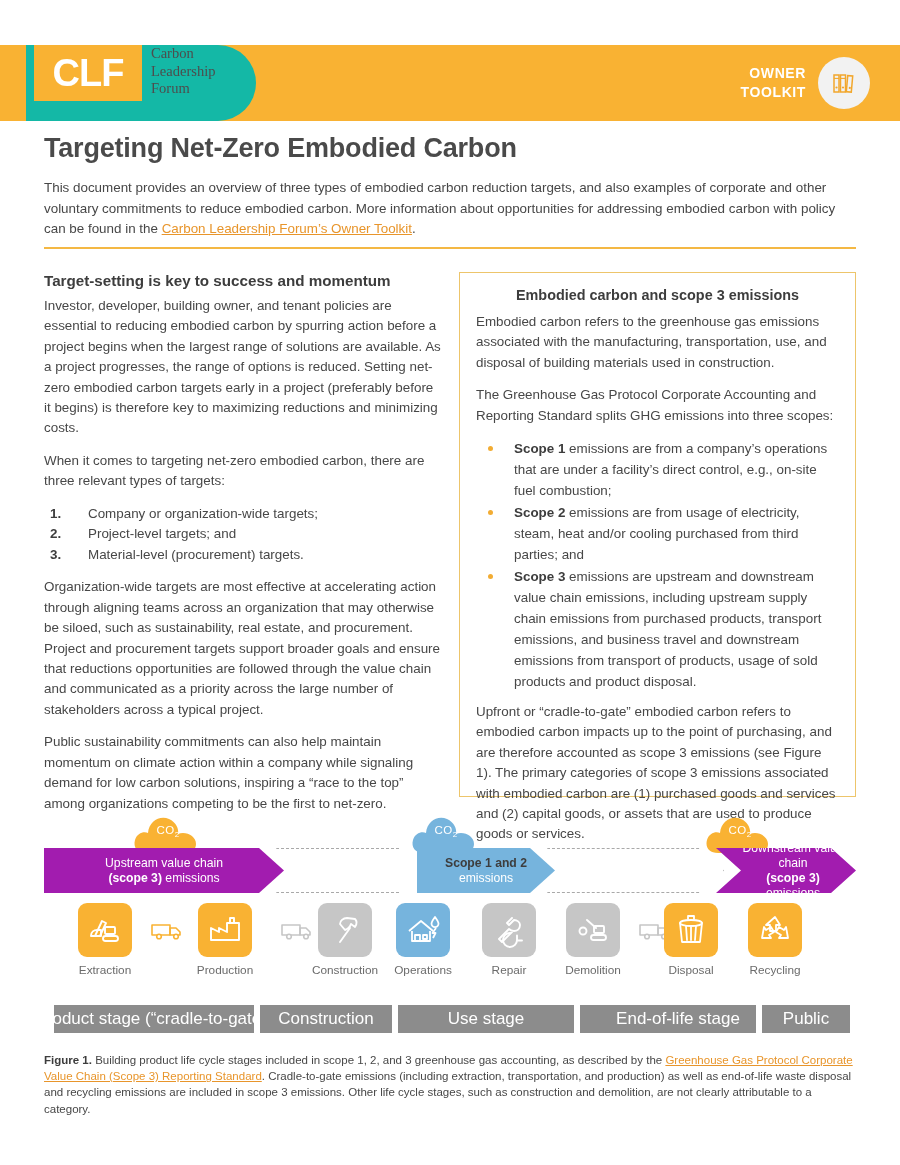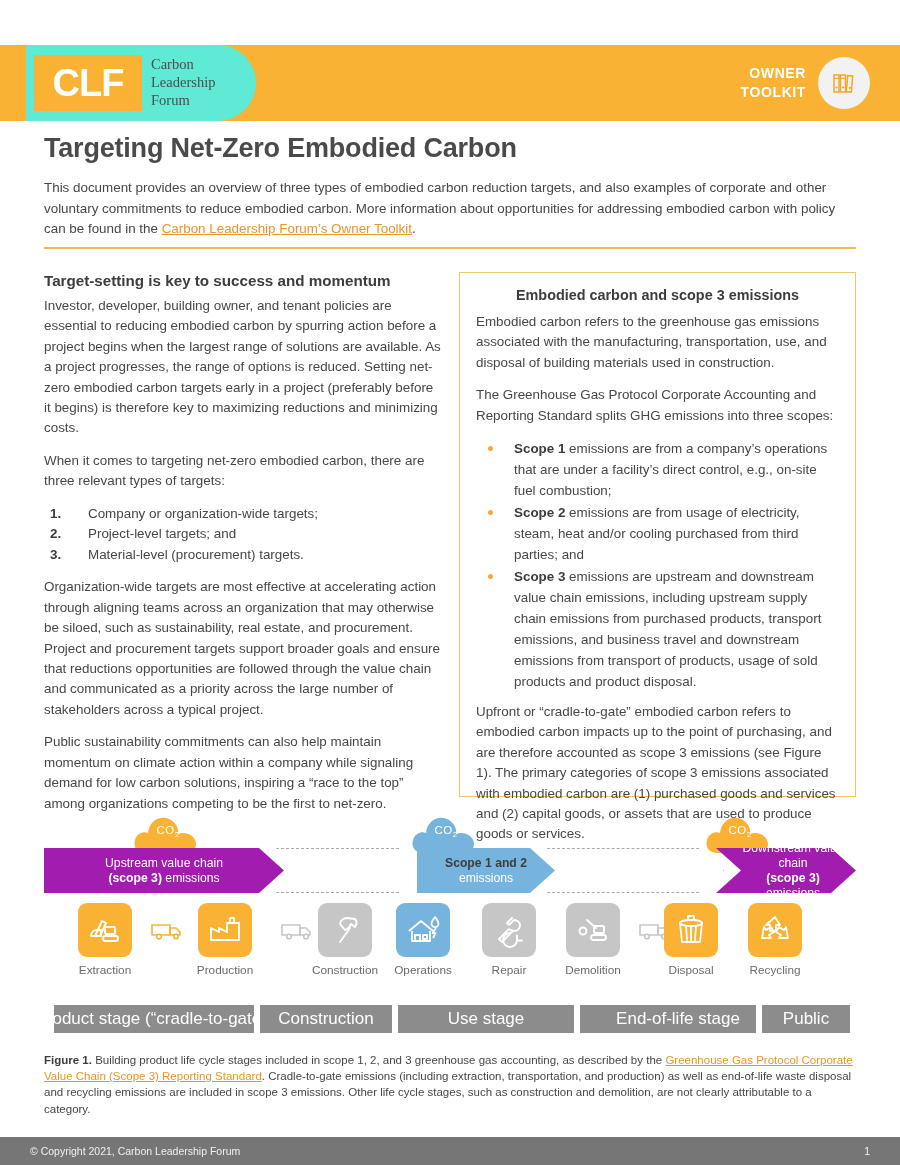--- a/index.html
+++ b/index.html
@@ -12,23 +12,23 @@
   }
   .page { position: relative; width: 900px; height: 1165px; background: #fff; }
 
   
   .header {
     position: absolute; left: 0; top: 45px; width: 900px; height: 76px;
     background: #f9b233;
   }
   .logo-pill {
     position: absolute; left: 26px; top: 0px; width: 230px; height: 76px;
-    background: #5eead4;
+    background: #14b8a6;
     border-radius: 0 90px 90px 0;
-    display: flex; align-items: center;
+    display: flex; 
   }
   .logo-box {
     margin-left: 8px;
     background: #f9b233;
     width: 108px; height: 56px;
     display: flex; align-items: center; justify-content: center;
   }
   .logo-clf {
     color: #ffffff; font-weight: 700; font-size: 38px; letter-spacing: -1px;
     font-family: "Liberation Sans", sans-serif; line-height: 1;
@@ -436,18 +436,14 @@
       <div class="stage" style="left:354px; width:176px;">Use stage</div>
       <div class="stage" style="left:536px; width:176px;padding-left:20px;">End-of-life stage</div>
       <div class="stage" style="left:718px; width:88px;">Public</div>
     </div>
   </div>
 
   <p class="caption">
     <b>Figure 1.</b><span>  Building product life cycle stages included in scope 1, 2, and 3 greenhouse gas accounting, as described by the </span><a href="#">Greenhouse Gas Protocol Corporate Value Chain (Scope 3) Reporting Standard</a><span>. Cradle-to-gate emissions (including extraction, transportation, and production) as well as end-of-life waste disposal and recycling emissions are included in scope 3 emissions. Other life cycle stages, such as construction and demolition, are not clearly attributable to a category.</span>
   </p>
 
-  <div class="footer">
-    <span>© Copyright 2021, Carbon Leadership Forum</span>
-    <span>1</span>
-  </div>
 
 </div>
 
 </body></html>

